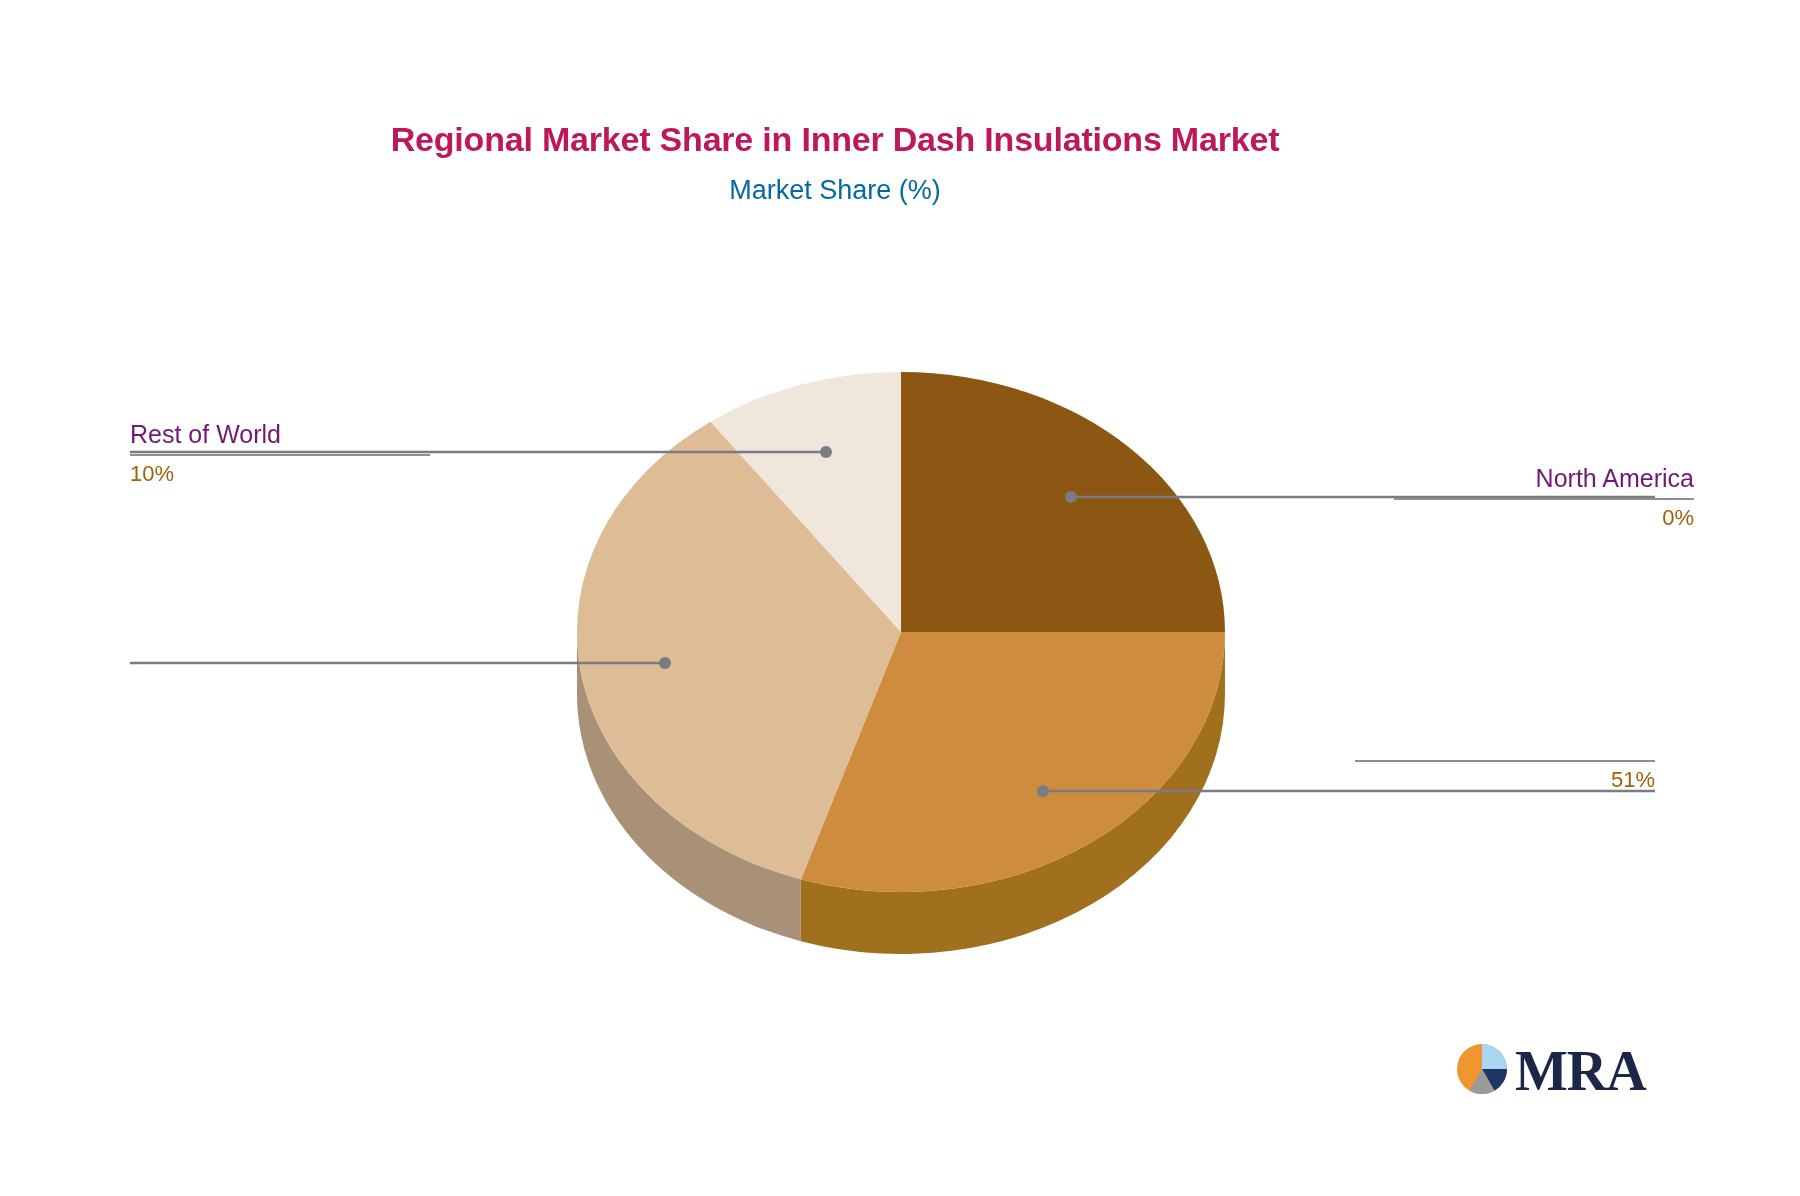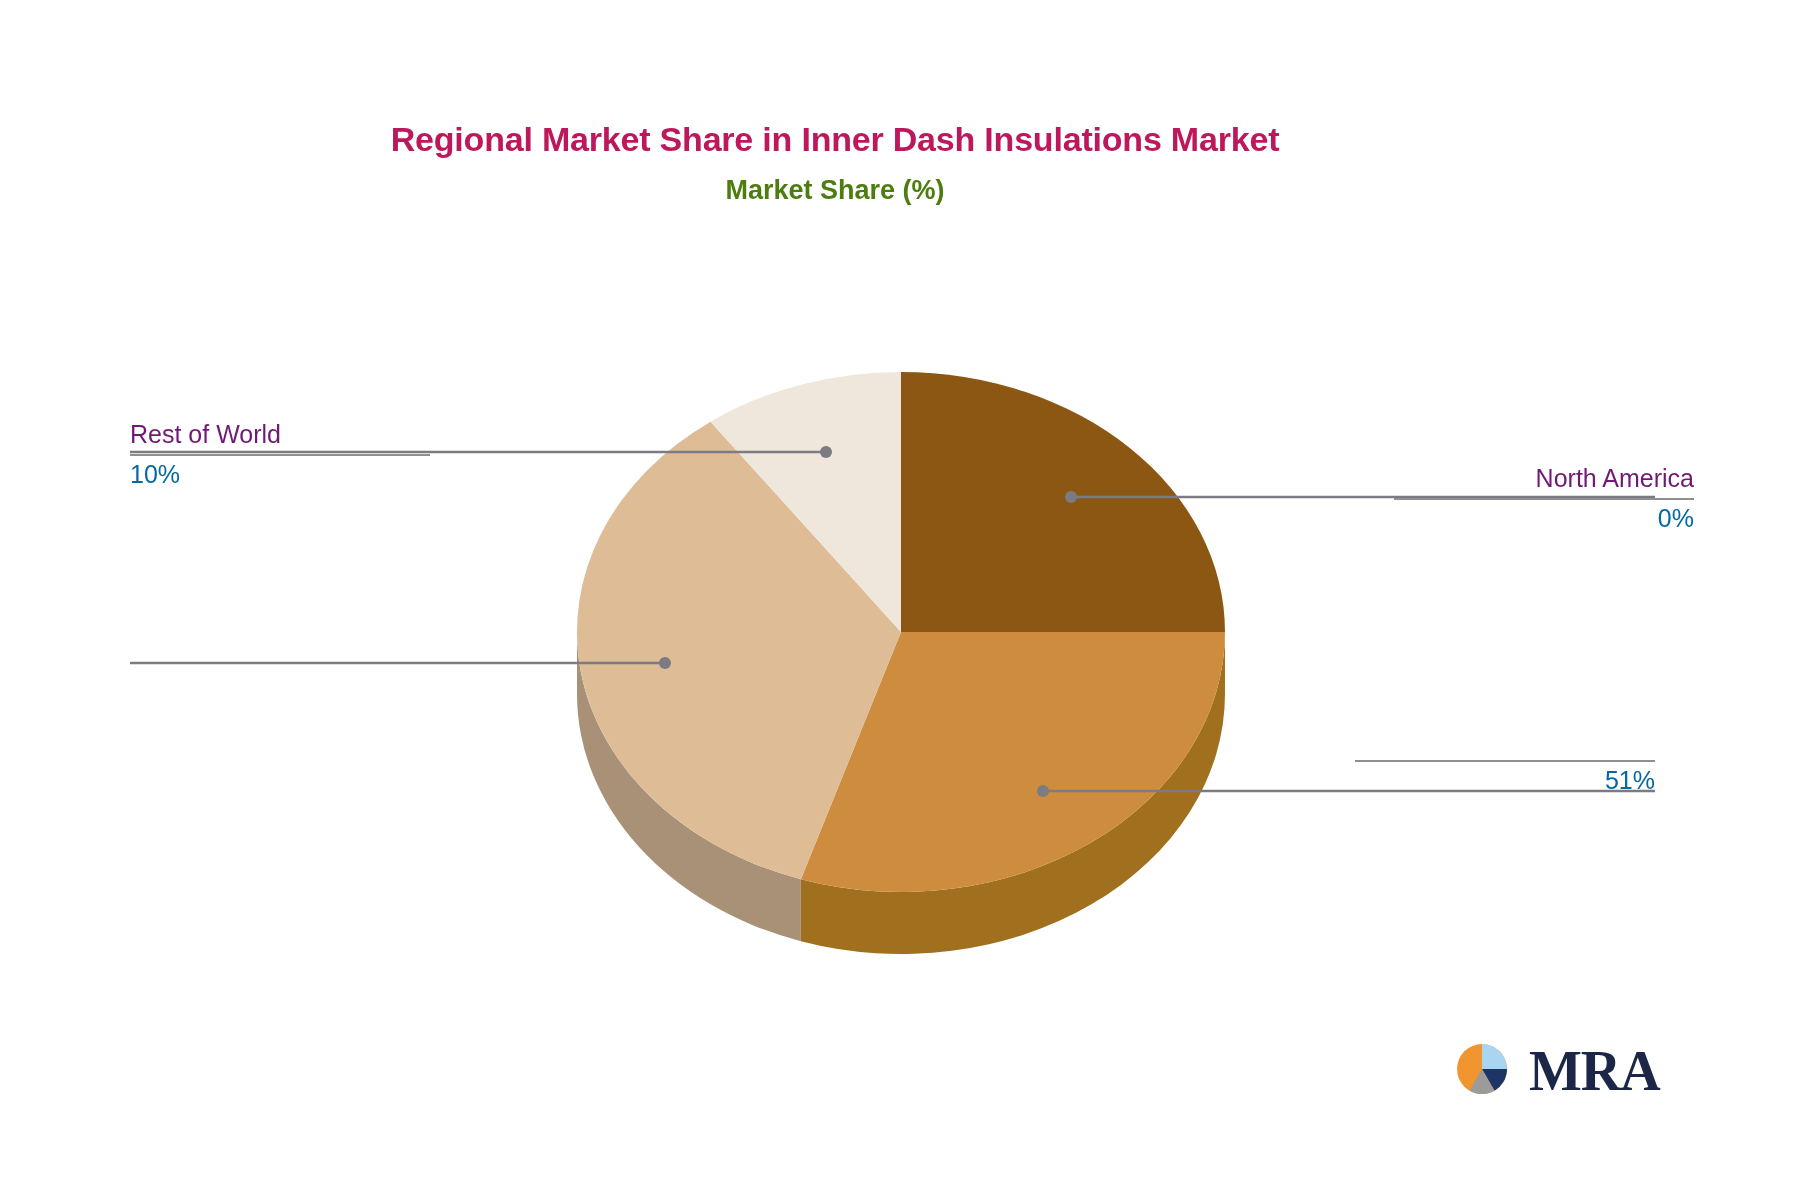--- a/index.html
+++ b/index.html
@@ -33,22 +33,22 @@
   .chart-title {
     font-size: 34px;
     font-weight: bold;
     color: #be185d;
     letter-spacing: -0.2px;
     line-height: 42px;
     margin: 0;
   }
   .chart-subtitle {
     font-size: 27px;
-    font-weight: bold;
-    color: #4d7c0f;
+    font-weight: normal;
+    color: #0369a1;
     line-height: 40px;
     margin: 10px 0 0 0;
   }
 
   
   #pie-svg {
     position: absolute;
     left: 0;
     top: 0;
   }
@@ -63,22 +63,22 @@
     color: #701a75;
     line-height: 32px;
     white-space: nowrap;
   }
   .callout .cl-rule {
     height: 2px;
     background: #8f8f8f;
     margin: 4px 0 2px 0;
   }
   .callout .cl-value {
-    font-size: 25px;
-    color: #0369a1;
+    font-size: 22px;
+    color: #a16207;
     line-height: 32px;
   }
   .callout.left  .cl-name,
   .callout.left  .cl-value { text-align: left; }
   .callout.right .cl-name,
   .callout.right .cl-value { text-align: right; }
 
   #callout-north-america { left: 1394px; top: 462px; }
   #callout-europe        { left: 1355px; top: 756px; }
   #callout-asia-pacific  { left: 130px;  top: 630px; }
@@ -86,21 +86,21 @@
 
   
   #mra-logo {
     position: absolute;
     left: 1455px;
     top: 1040px;
     width: 200px;
     height: 62px;
     display: flex;
     align-items: center;
-    gap: 20px;
+    gap: 6px;
   }
   #mra-logo .logo-mark { flex: 0 0 auto; }
   #mra-logo .logo-word {
     font-family: "Liberation Serif", serif;
     font-size: 56px;
     font-weight: bold;
     color: #1c2646;
     line-height: 56px;
     letter-spacing: -1px;
   }

